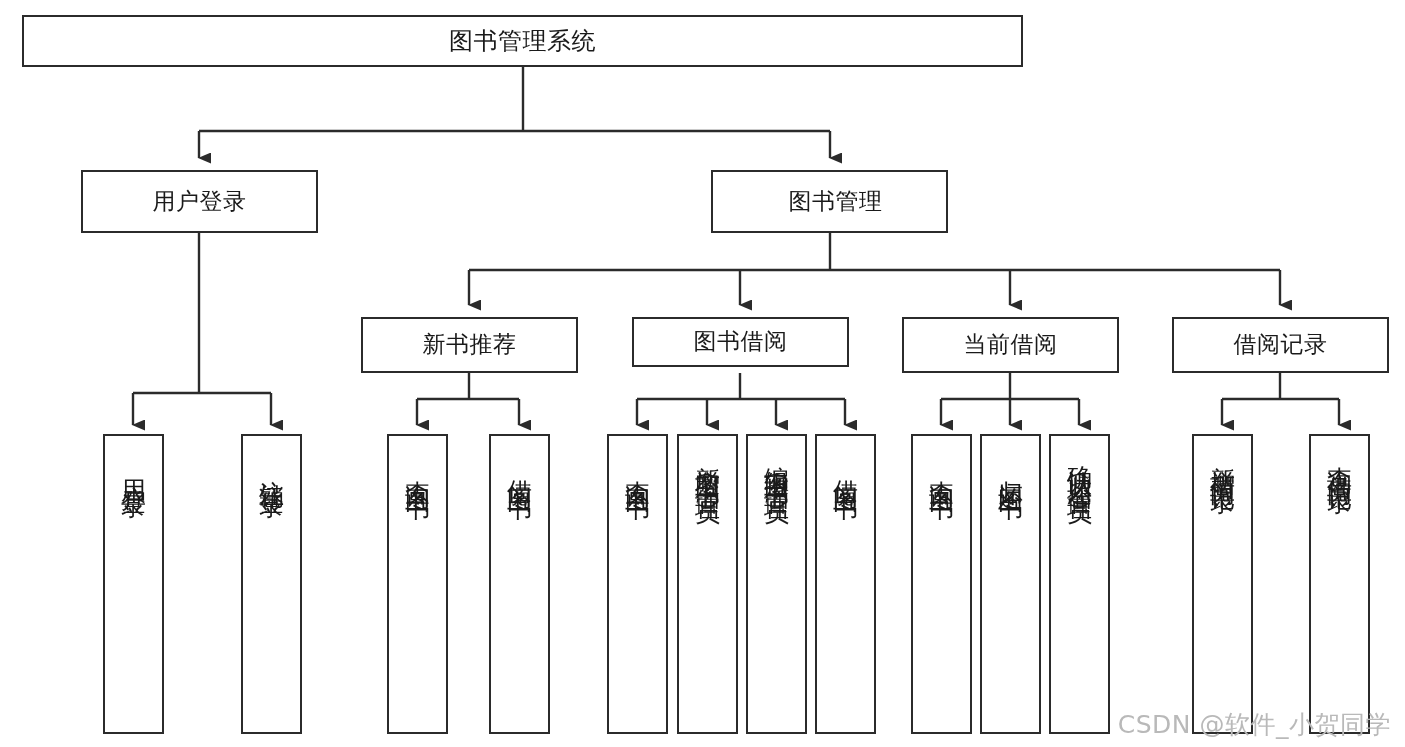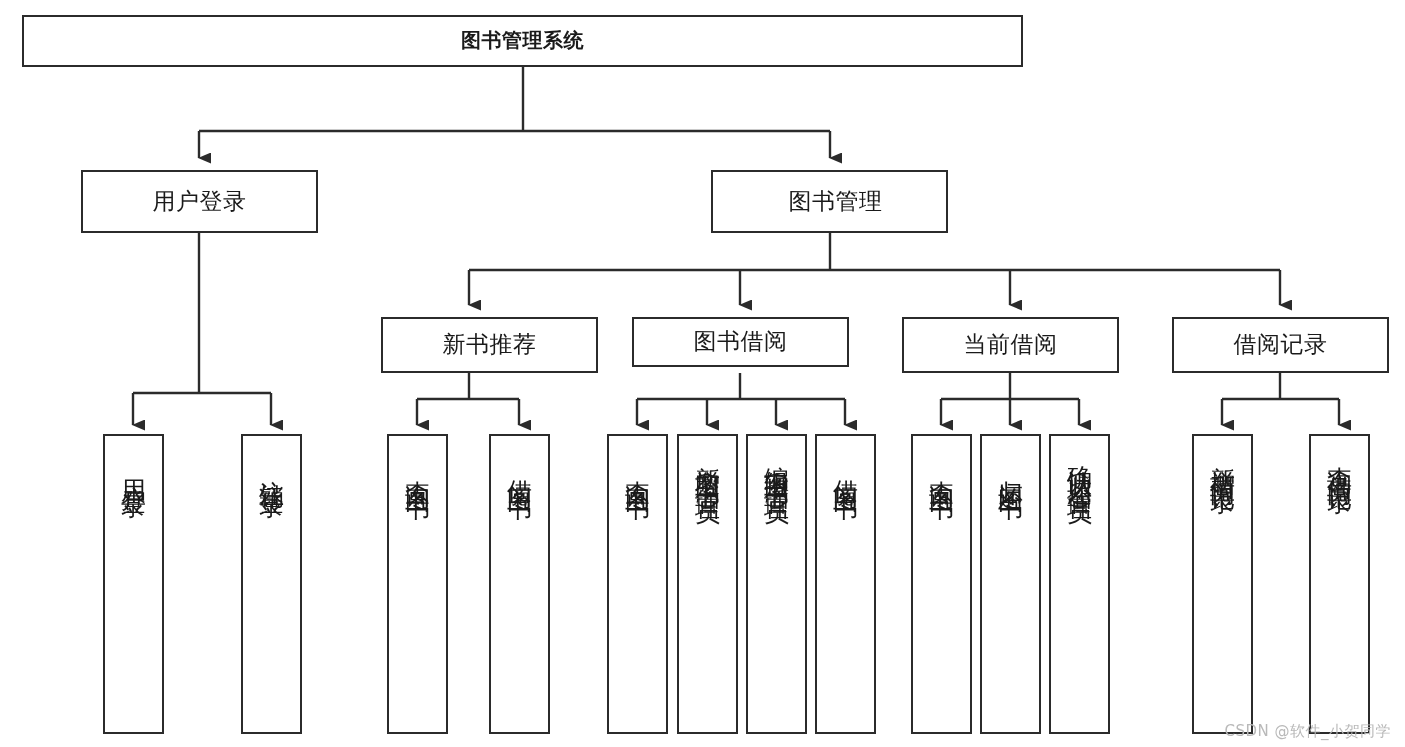--- a/index.html
+++ b/index.html
@@ -43,22 +43,21 @@
     line-height: 1.18;
     text-align: center;
     white-space: nowrap;
   }
   
   .node.horiz .node-label {
     font-size: 23px;
     letter-spacing: 0.5px;
   }
   .node.root .node-label {
-    font-size: 20px;
-    font-weight: bold;
+    font-size: 24px;
   }
   
   .node.vert {
     align-items: flex-start;
     padding-top: 24px;
   }
   .node.vert .node-label {
     writing-mode: vertical-rl;
     text-orientation: upright;
     font-size: 25px;
@@ -66,21 +65,21 @@
     letter-spacing: 5px;
     white-space: normal;
   }
   .node.vert.tall-text {
     padding-top: 10px;
   }
   #watermark {
     position: absolute;
     right: 14px;
     bottom: 6px;
-    font-size: 15px;
+    font-size: 25px;
     color: #b9b9b9;
     letter-spacing: 0.5px;
     z-index: 6;
     white-space: nowrap;
   }
 </style>
 </head>
 <body>
 
 <div id="diagram-root">
@@ -140,21 +139,21 @@
   </div>
 
   <div class="node horiz" style="left:81px; top:170px; width:237px; height:63px;">
     <span class="node-label">用户登录</span>
   </div>
 
   <div class="node horiz" style="left:711px; top:170px; width:237px; height:63px;padding-left:12px;">
     <span class="node-label">图书管理</span>
   </div>
 
-  <div class="node horiz" style="left:361px; top:317px; width:217px; height:56px;margin-left:20px;">
+  <div class="node horiz" style="left:361px; top:317px; width:217px; height:56px;">
     <span class="node-label">新书推荐</span>
   </div>
 
   <div class="node horiz" style="left:632px; top:317px; width:217px; height:50px;">
     <span class="node-label">图书借阅</span>
   </div>
 
   <div class="node horiz" style="left:1172px; top:317px; width:217px; height:56px;">
     <span class="node-label">借阅记录</span>
   </div>

